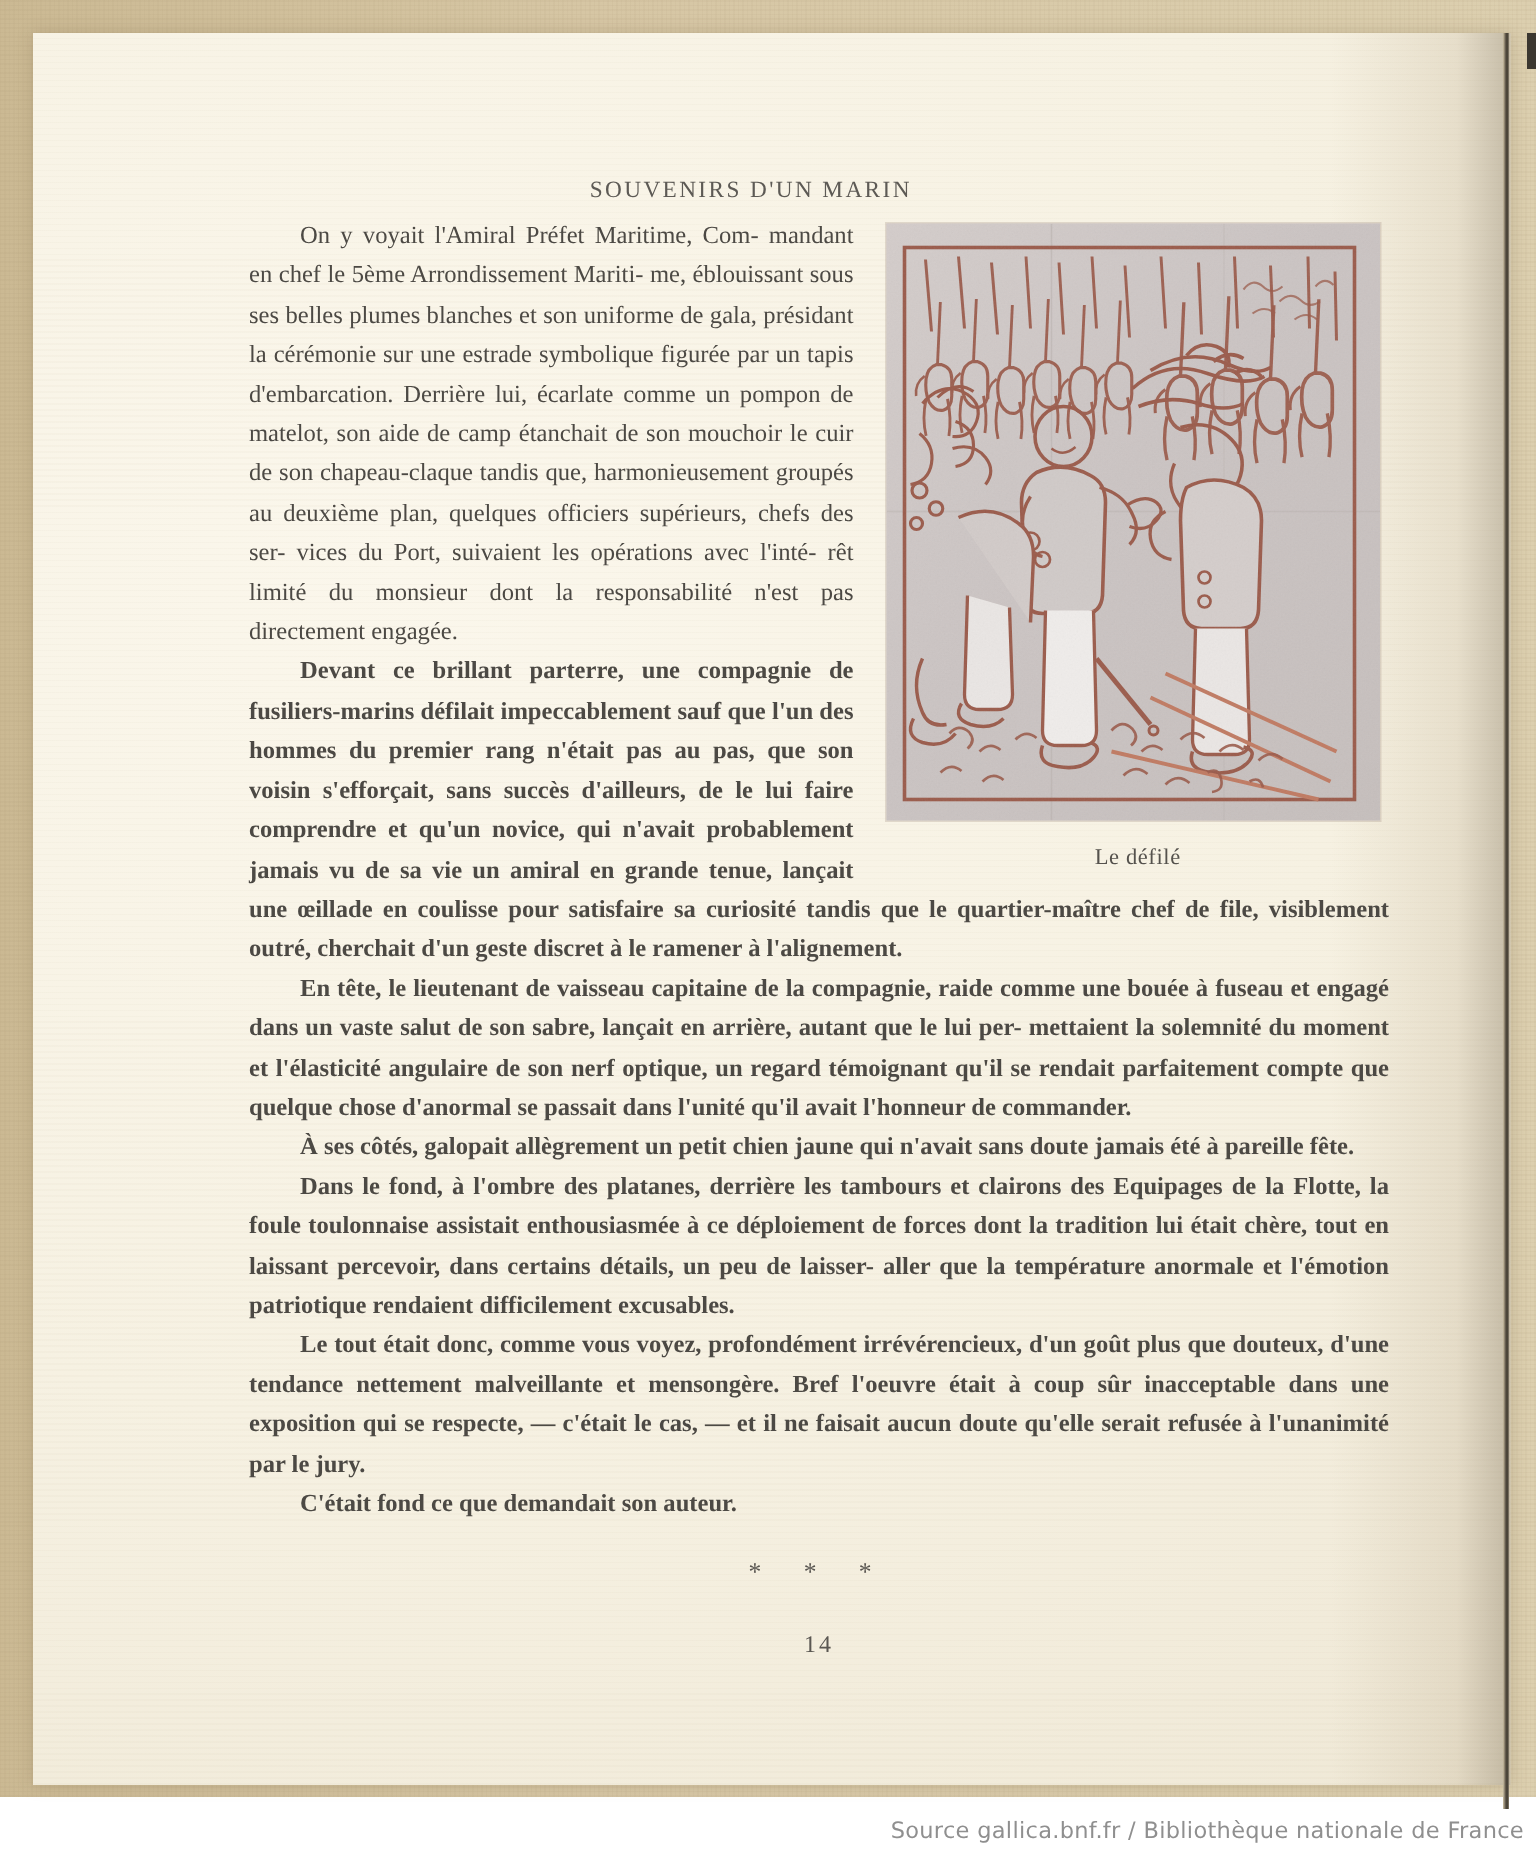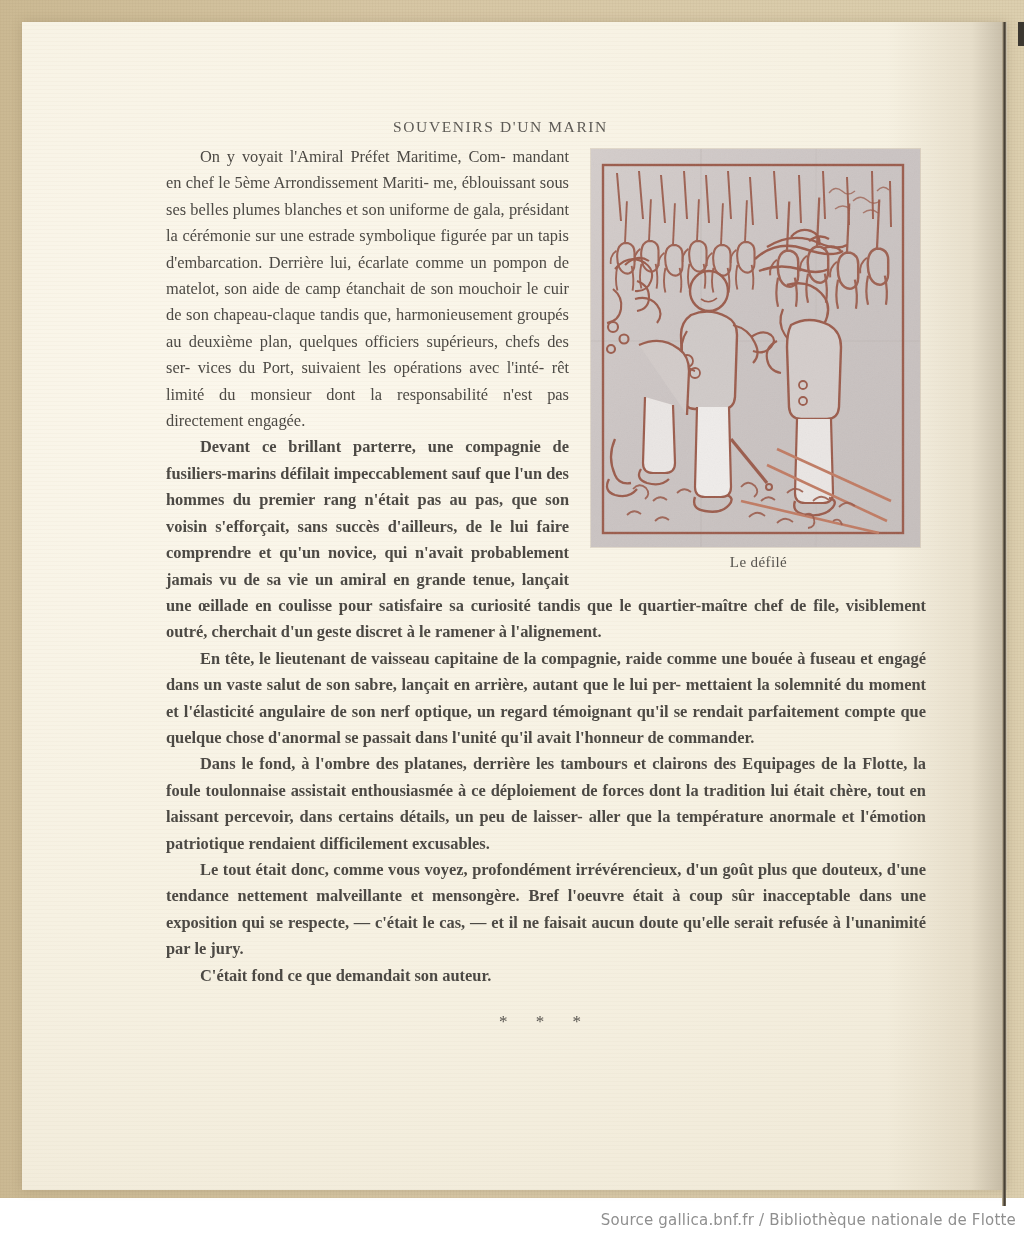--- a/index.html
+++ b/index.html
@@ -118,21 +118,21 @@
     width: 329px;
     height: 398px;
     position: relative;
     overflow: hidden;
     background: #cdc6c5;
     box-shadow: 0 0 0 1px rgba(150,130,120,.25);
   }
   .plate svg { display: block; width: 100%; height: 100%; }
 
   .fig-caption {
-    margin-top: 2px;
+    margin-top: 12px;
     text-align: center;
     font-size: 15px;
     color: #55524d;
     letter-spacing: .4px;
   }
 
   p.para {
     margin: 0;
     text-indent: 34px;
   }
@@ -364,30 +364,32 @@
             <rect x="0" y="0" width="329" height="398" filter="url(#rough)" fill="none" opacity=".6"></rect>
           </svg>
         </div>
         <div class="fig-caption">Le défilé</div>
       </div>
 
       <div id="paras">
           <p class="para">On y voyait l'Amiral  Préfet  Maritime, Com- mandant en chef le 5ème  Arrondissement Mariti- me, éblouissant sous ses  belles  plumes  blanches et son uniforme de gala, présidant la cérémonie sur une estrade symbolique figurée par un tapis d'embarcation.  Derrière  lui,  écarlate  comme  un pompon de matelot, son aide de camp étanchait de son mouchoir le cuir de son chapeau-claque tandis que, harmonieusement groupés au deuxième plan,  quelques officiers supérieurs, chefs des ser- vices du Port, suivaient les opérations avec l'inté- rêt limité du monsieur dont la responsabilité n'est pas directement engagée.</p>
           <p class="para">Devant ce brillant parterre, une compagnie de fusiliers-marins défilait impeccablement sauf que l'un des hommes du premier rang n'était pas au pas, que son voisin s'efforçait, sans succès d'ailleurs, de le lui faire comprendre  et  qu'un  novice,  qui n'avait  probablement  jamais  vu  de  sa  vie  un amiral en grande tenue, lançait une œillade en coulisse pour satisfaire sa curiosité tandis que le quartier-maître chef de file, visiblement outré, cherchait d'un geste discret à  le ramener à l'alignement.</p>
           <p class="para">En tête, le lieutenant de vaisseau capitaine de la compagnie, raide comme une bouée à fuseau et engagé dans un vaste salut de son sabre, lançait en arrière, autant que le lui per- mettaient la solemnité du moment et l'élasticité angulaire de son nerf optique, un regard témoignant qu'il se rendait parfaitement compte que quelque chose d'anormal  se  passait dans l'unité qu'il avait l'honneur  de  commander.</p>
+          <p class="para">À ses côtés, galopait allègrement un petit chien jaune qui n'avait sans doute jamais été à pareille fête.</p>
           <p class="para">Dans le fond, à l'ombre des platanes, derrière les tambours et clairons des Equipages de la Flotte, la foule toulonnaise assistait enthousiasmée à ce déploiement de forces dont la tradition lui était chère, tout en laissant percevoir, dans certains détails, un peu de laisser- aller que la température anormale et l'émotion patriotique rendaient difficilement excusables.</p>
           <p class="para">Le tout était donc, comme vous voyez, profondément irrévérencieux, d'un goût plus que douteux, d'une tendance nettement malveillante et mensongère. Bref l'oeuvre était à coup sûr inacceptable dans une exposition qui se respecte, — c'était le cas, — et il ne faisait aucun doute qu'elle serait refusée à l'unanimité par le jury.</p>
           <p class="para">C'était fond ce que demandait son auteur.</p>
         </div>
 
       <div class="stars">*  *  *</div>
 
+      <div class="folio">14</div>
     </div>
 
     <div class="gutter-line"></div>
     <div class="gutter-line-top"></div>
   </div>
 
   <div class="footer">
-    <div class="footer-text">Source gallica.bnf.fr / Bibliothèque nationale de Flotte</div>
+    <div class="footer-text">Source gallica.bnf.fr / Bibliothèque nationale de France</div>
   </div>
 
 </div>
 
 </body></html>

